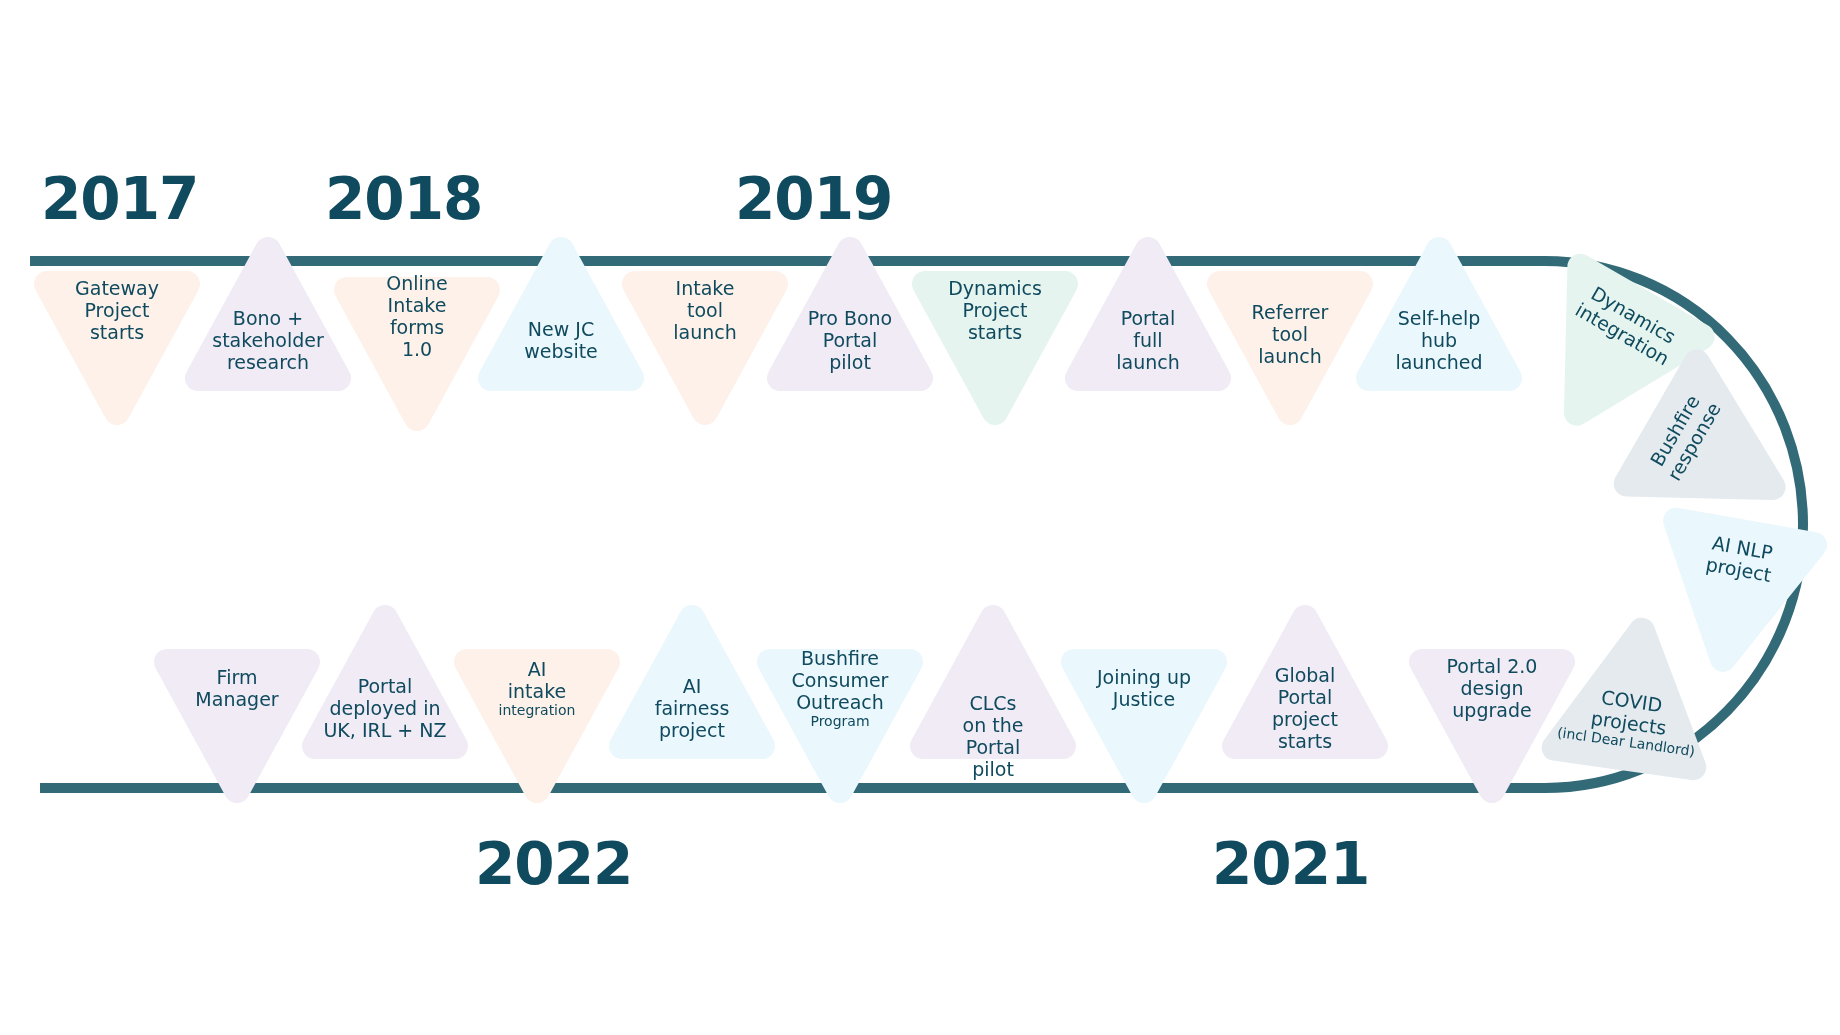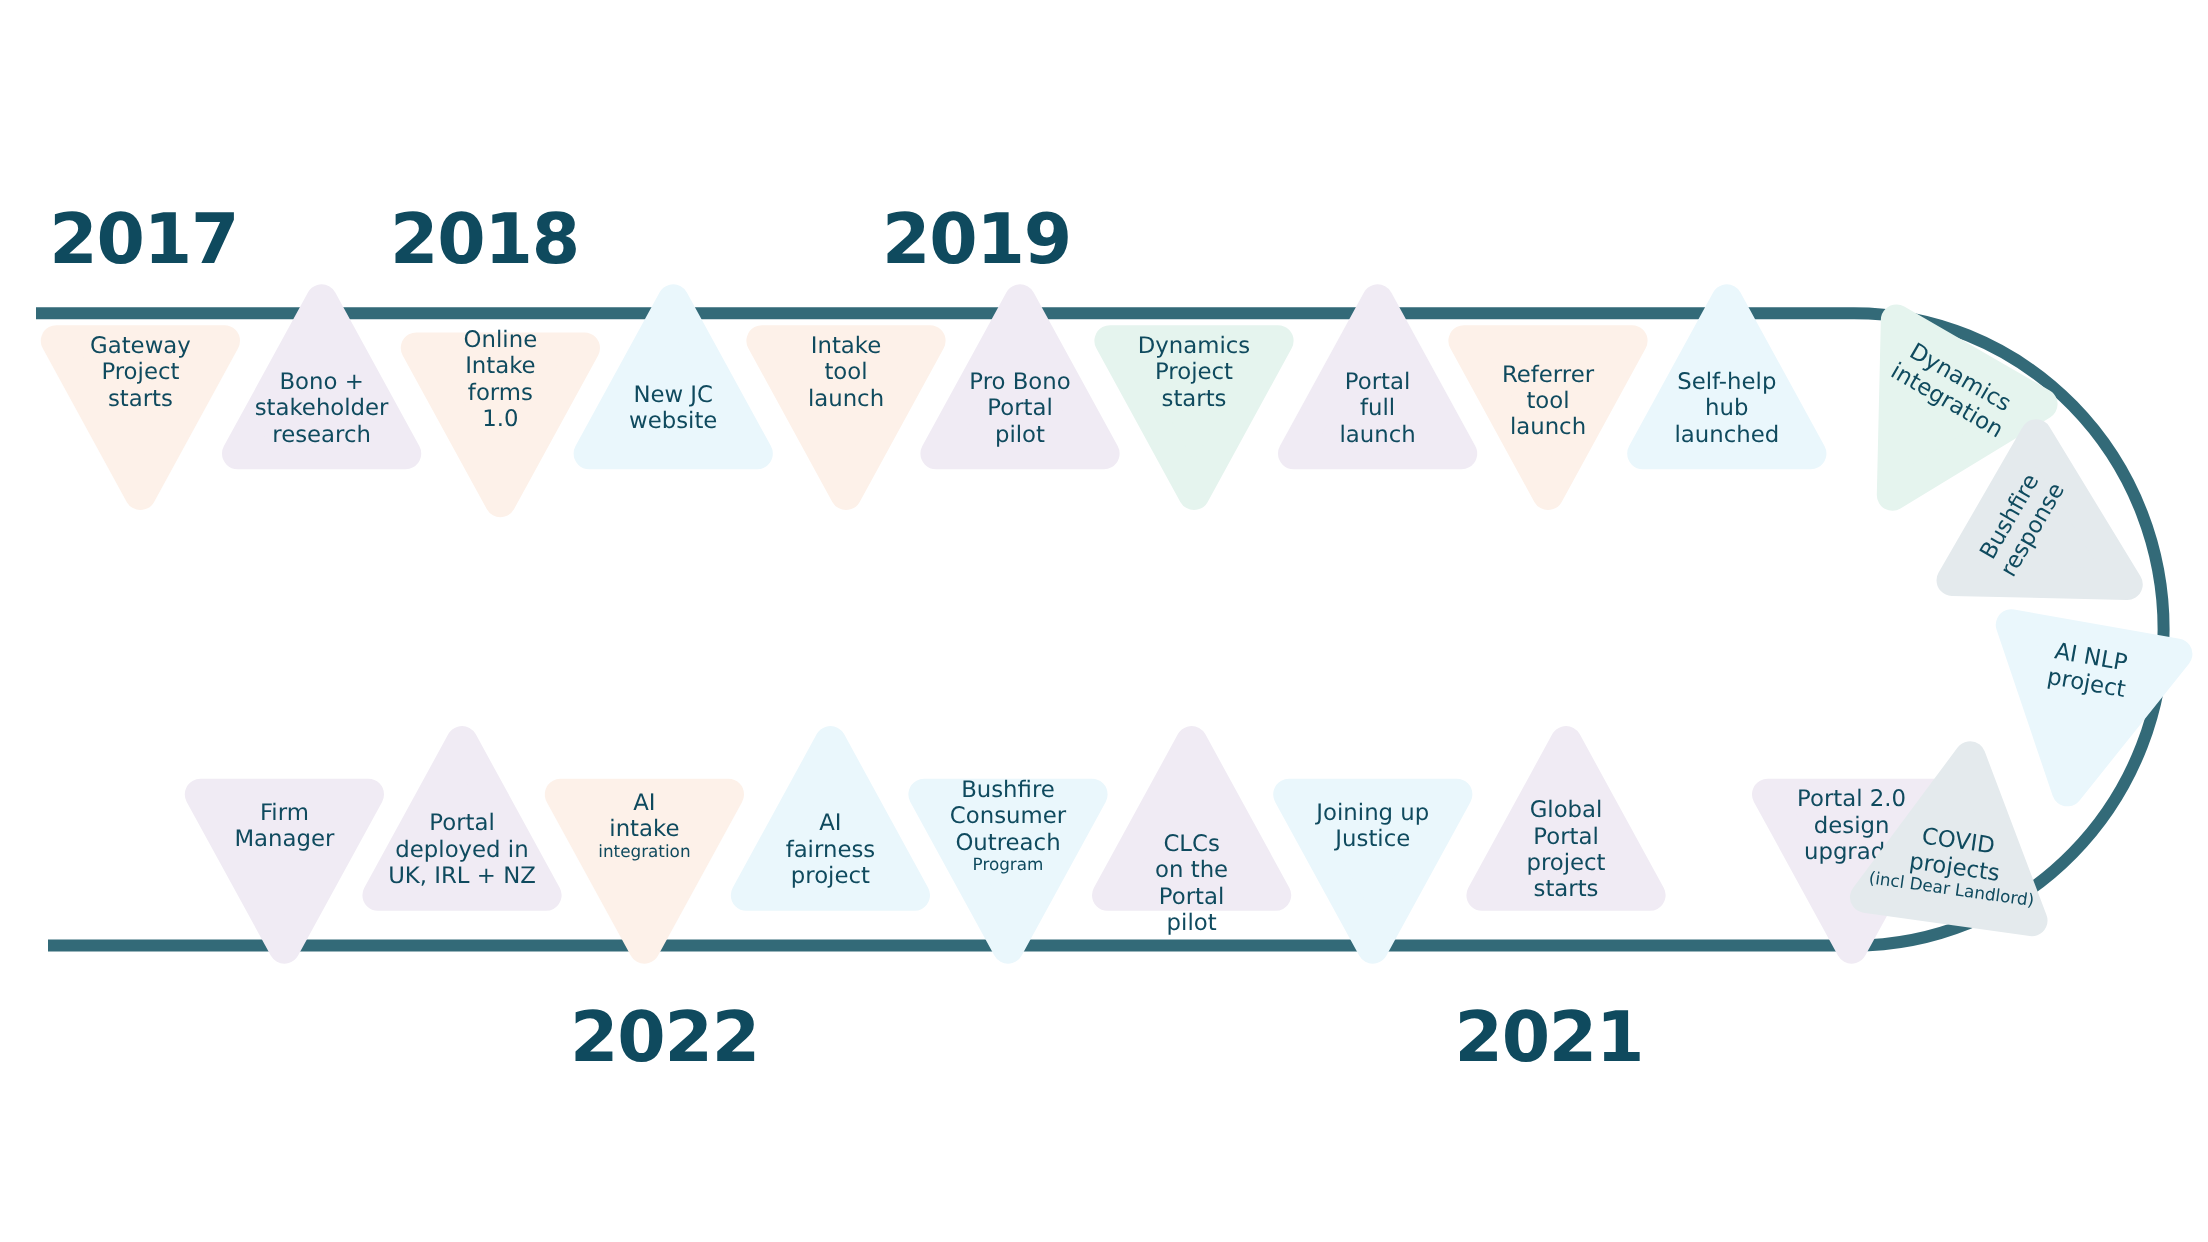--- a/index.html
+++ b/index.html
@@ -203,21 +203,21 @@
         <svg viewBox="0 0 180 160">
           <polygon points="90,10 160,138 20,138" fill="#f0ebf4" stroke="#f0ebf4" stroke-width="26" stroke-linejoin="round"></polygon>
         </svg>
         <div class="label" style="top: 56px;">
           <div>Global</div>
           <div>Portal</div>
           <div>project</div>
           <div>starts</div>
         </div>
       </div>
-      <div class="milestone down" style="left: 1453px; top: 640px;">
+      <div class="milestone down" style="left: 1402px; top: 640px;">
         <svg viewBox="0 0 180 160">
           <polygon points="20,22 160,22 90,150" fill="#f0ebf4" stroke="#f0ebf4" stroke-width="26" stroke-linejoin="round"></polygon>
         </svg>
         <div class="label" style="top: 15px;">
           <div>Portal 2.0</div>
           <div>design</div>
           <div>upgrade</div>
         </div>
       </div>
       <div class="milestone down" style="left: 1522px; top: 272px; transform: rotate(30deg);">

